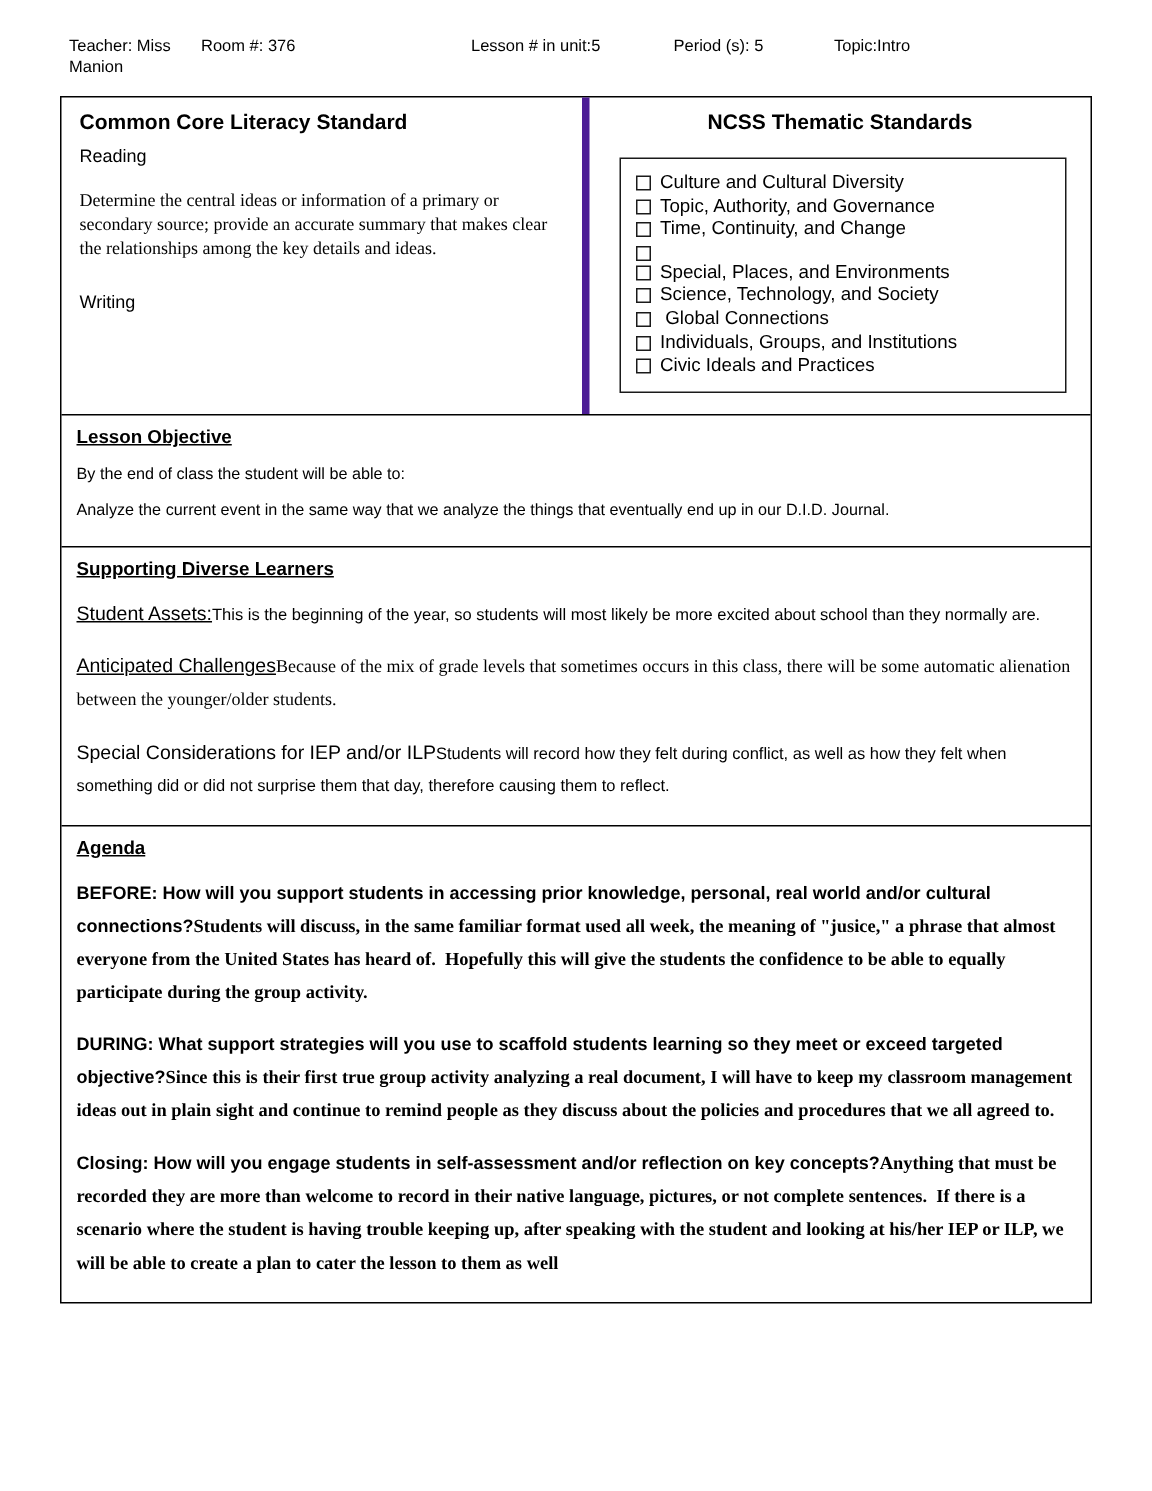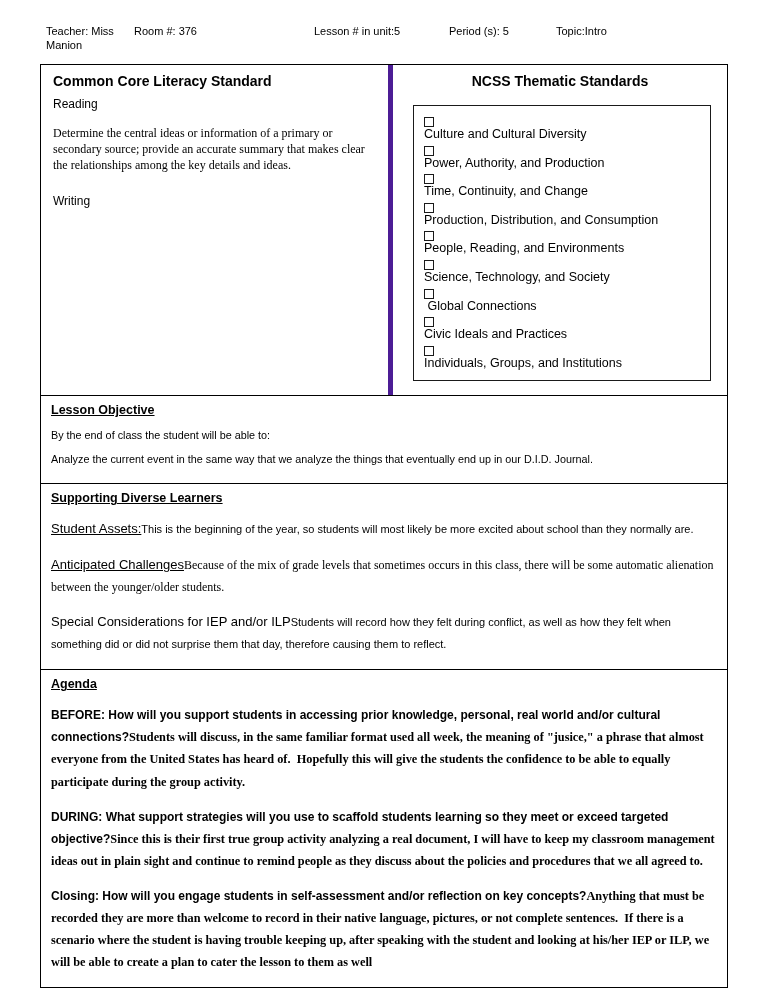--- a/index.html
+++ b/index.html
@@ -32,21 +32,21 @@
   .center { text-align:center; }
   .lbl { font-size:12px; margin-bottom:14px; }
   .serif-par { font-family:"Liberation Serif","DejaVu Serif",serif; font-size:12px; line-height:1.35; margin-bottom:20px; max-width:332px; }
   .ncss-box { border:1px solid #1a1a1a; margin:16px 6px 6px 10px; padding:8px 10px 9px; }
 
   
   .check-item { display:flex; align-items:flex-start; font-size:10.5px; line-height:13px; margin:1px 0; }
   .cb { width:9px; height:9px; border:1px solid #1a1a1a; margin:1px 4px 0 0; flex:none; position:relative; background:#fff; }
   .cb-label { white-space:pre-wrap; }
 
-  .ncss-box .check-item { margin:0;flex-direction:column; }
+  .ncss-box .check-item { margin:0; }
   .ncss-box .cb { width:10px; height:10px; margin:3px 6px 0 0; }
   .ncss-box .cb-label { font-size:12.5px; line-height:15.6px; }
 
   
   #sec-objective { padding:7px 10px 6px; }
   .t-sm { font-size:12.5px; font-weight:700; text-decoration:underline; margin-bottom:12px; }
   .small { font-size:10.8px; margin-bottom:12px; }
 
   
   #sec-diverse { padding:7px 10px 2px; }
@@ -89,57 +89,56 @@
         <div class="t-md center">NCSS Thematic Standards</div>
         <div class="ncss-box">
 
             <div class="check-item">
               <span class="cb"></span>
               <span class="cb-label">Culture and Cultural Diversity</span>
             </div>
 
             <div class="check-item">
               <span class="cb"></span>
-              <span class="cb-label">Power, Authority, and Production</span>
+              <span class="cb-label">Topic, Authority, and Governance</span>
             </div>
 
             <div class="check-item">
               <span class="cb"></span>
               <span class="cb-label">Time, Continuity, and Change</span>
             </div>
 
             <div class="check-item">
               <span class="cb"></span>
-              <span class="cb-label">Production, Distribution, and Consumption</span>
             </div>
 
             <div class="check-item">
               <span class="cb"></span>
-              <span class="cb-label">People, Reading, and Environments</span>
+              <span class="cb-label">Special, Places, and Environments</span>
             </div>
 
             <div class="check-item">
               <span class="cb"></span>
               <span class="cb-label">Science, Technology, and Society</span>
             </div>
 
 
             <div class="check-item">
               <span class="cb"></span>
               <span class="cb-label"> Global Connections</span>
             </div>
 
             <div class="check-item">
               <span class="cb"></span>
-              <span class="cb-label">Civic Ideals and Practices</span>
+              <span class="cb-label">Individuals, Groups, and Institutions</span>
             </div>
 
             <div class="check-item">
               <span class="cb"></span>
-              <span class="cb-label">Individuals, Groups, and Institutions</span>
+              <span class="cb-label">Civic Ideals and Practices</span>
             </div>
           </div>
       </div>
     </section>
 
     <section class="sec" id="sec-objective">
       <div class="t-sm">Lesson Objective</div>
       <p class="small">By the end of class the student will be able to:</p>
       <p class="small">Analyze the current event in the same way that we analyze the things that eventually end up in our D.I.D. Journal.</p>
     </section>

